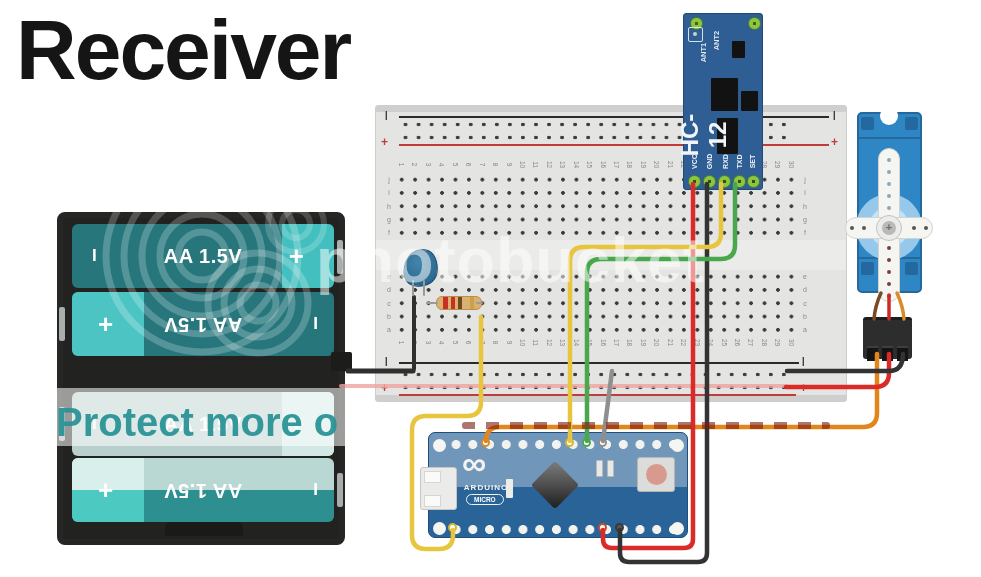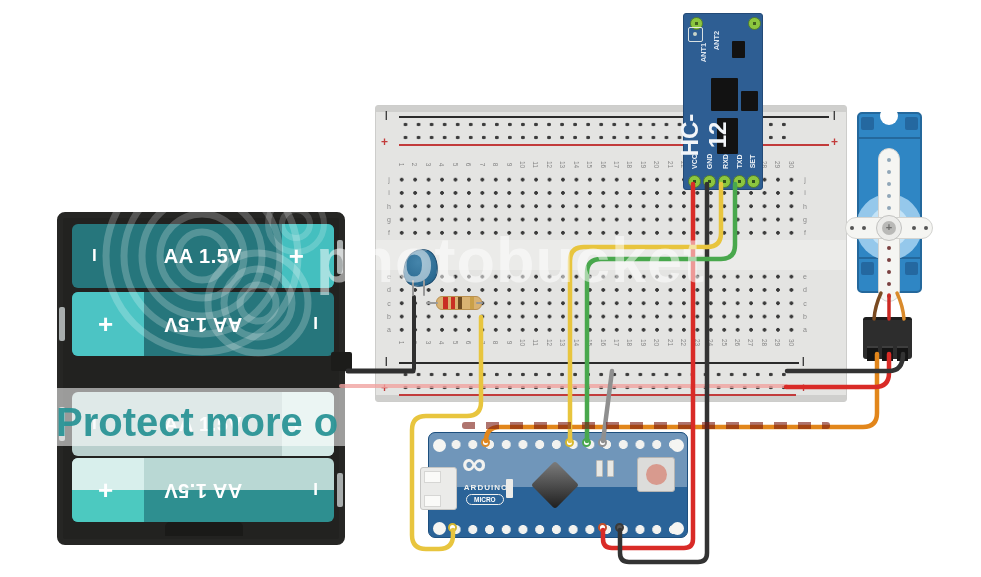--- a/index.html
+++ b/index.html
@@ -419,13 +419,14 @@
     <g fill="none" stroke="rgba(255,255,255,0.18)" stroke-width="6">
       <circle cx="296" cy="224" r="14"></circle>
         <circle cx="296" cy="224" r="28"></circle>
     </g>
   </svg>
   <div class="abs wm-band"></div>
   <span class="abs wm-brand">photobucket</span>
   <span class="abs wm-bandtext">Protect more o</span>
   <div class="abs wm-dashes"></div>
 
+  <span class="abs title">Receiver</span>
 </div>
 
 </body></html>

